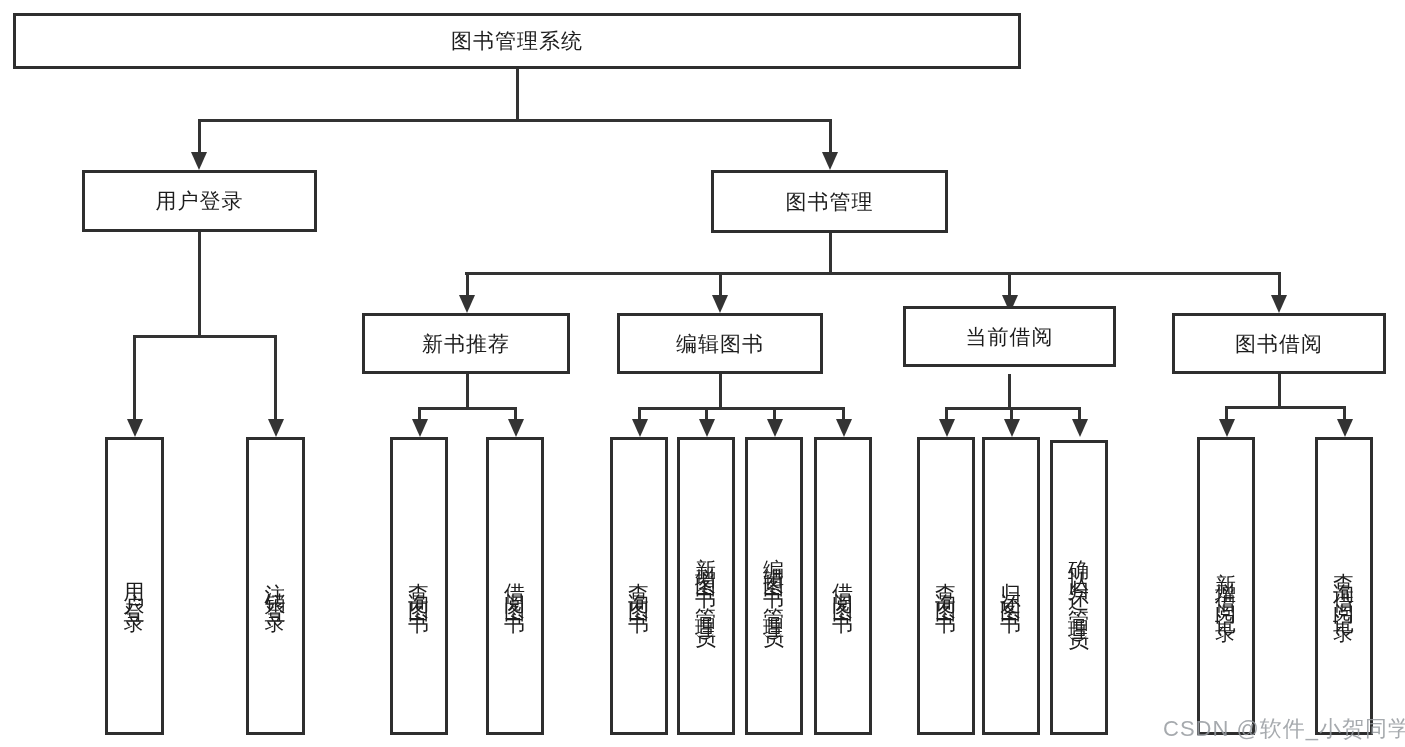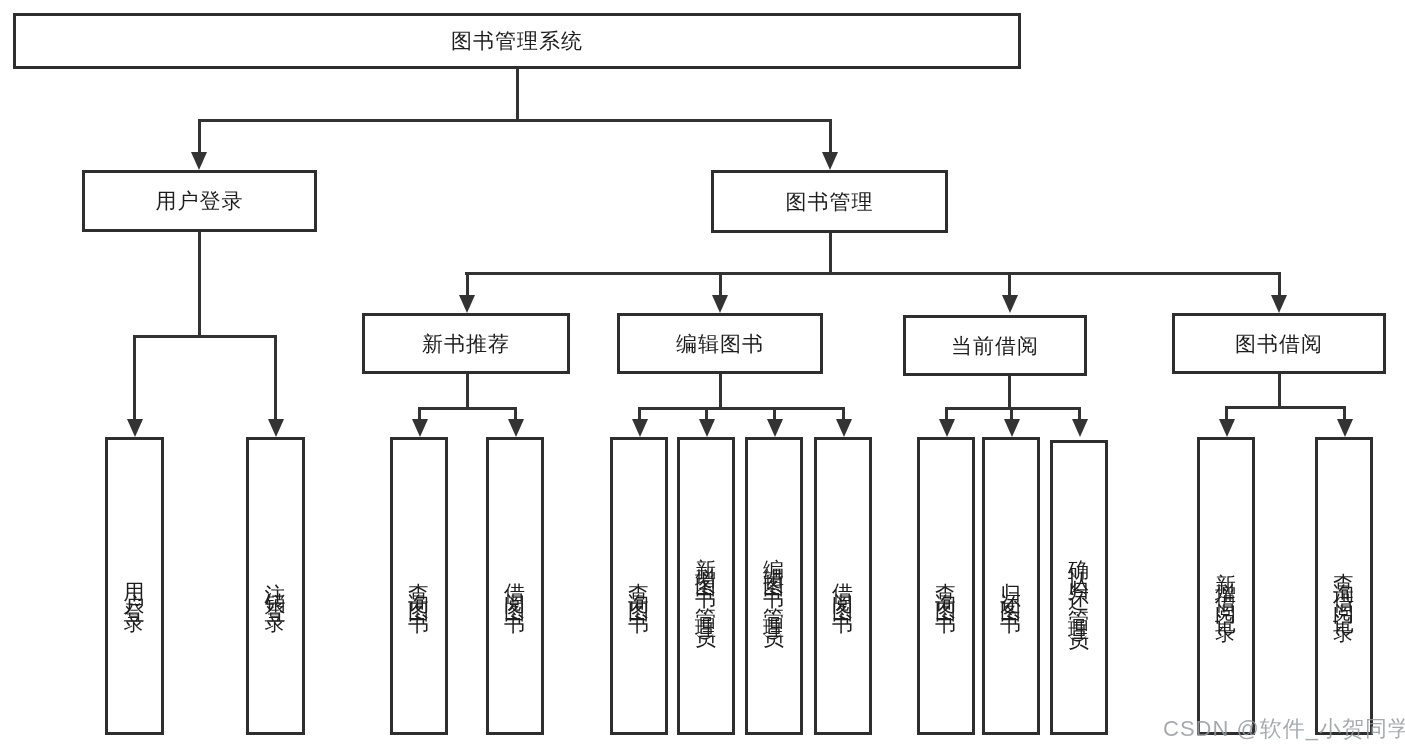--- a/index.html
+++ b/index.html
@@ -125,21 +125,21 @@
   <div class="box" style="left:711px;top:170px;width:237px;height:63px">
     <span class="lbl">图书管理</span>
   </div>
 
   <div class="box" style="left:362px;top:313px;width:208px;height:61px">
     <span class="lbl">新书推荐</span>
   </div>
   <div class="box" style="left:617px;top:313px;width:206px;height:61px">
     <span class="lbl">编辑图书</span>
   </div>
-  <div class="box" style="left:903px;top:315px;width:184px;height:61px">
+  <div class="box" style="left:903px;top:306px;width:213px;height:61px">
     <span class="lbl">当前借阅</span>
   </div>
   <div class="box" style="left:1172px;top:313px;width:214px;height:61px">
     <span class="lbl">图书借阅</span>
   </div>
 
   <div class="box" style="left:105px;top:437px;width:59px;height:298px">
     <span class="vlbl">用户登录</span>
   </div>
   <div class="box" style="left:246px;top:437px;width:59px;height:298px">

